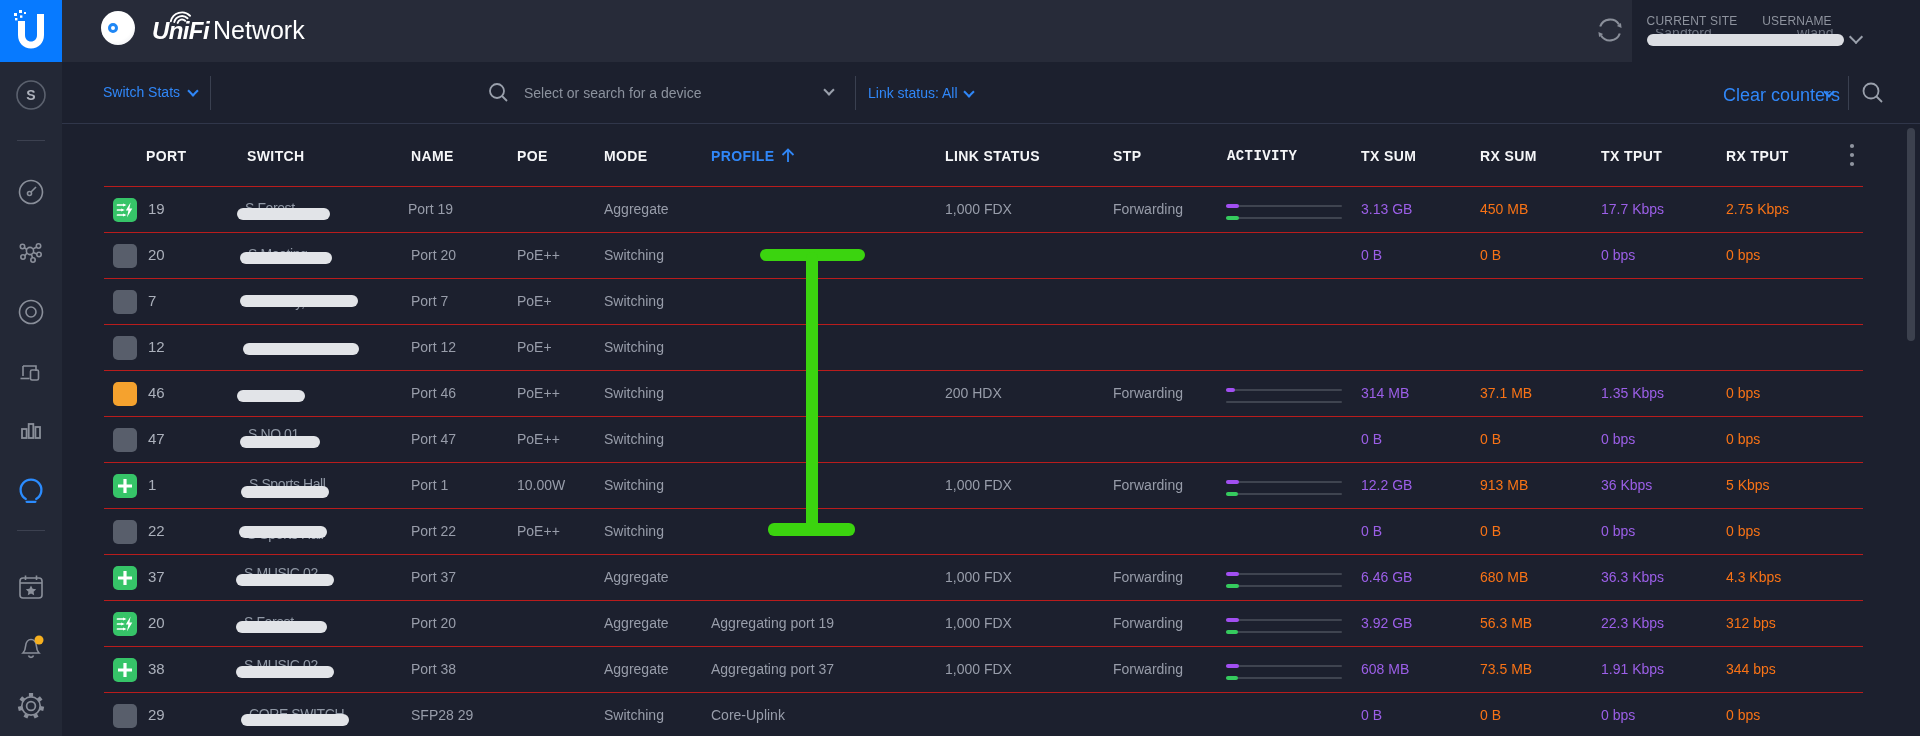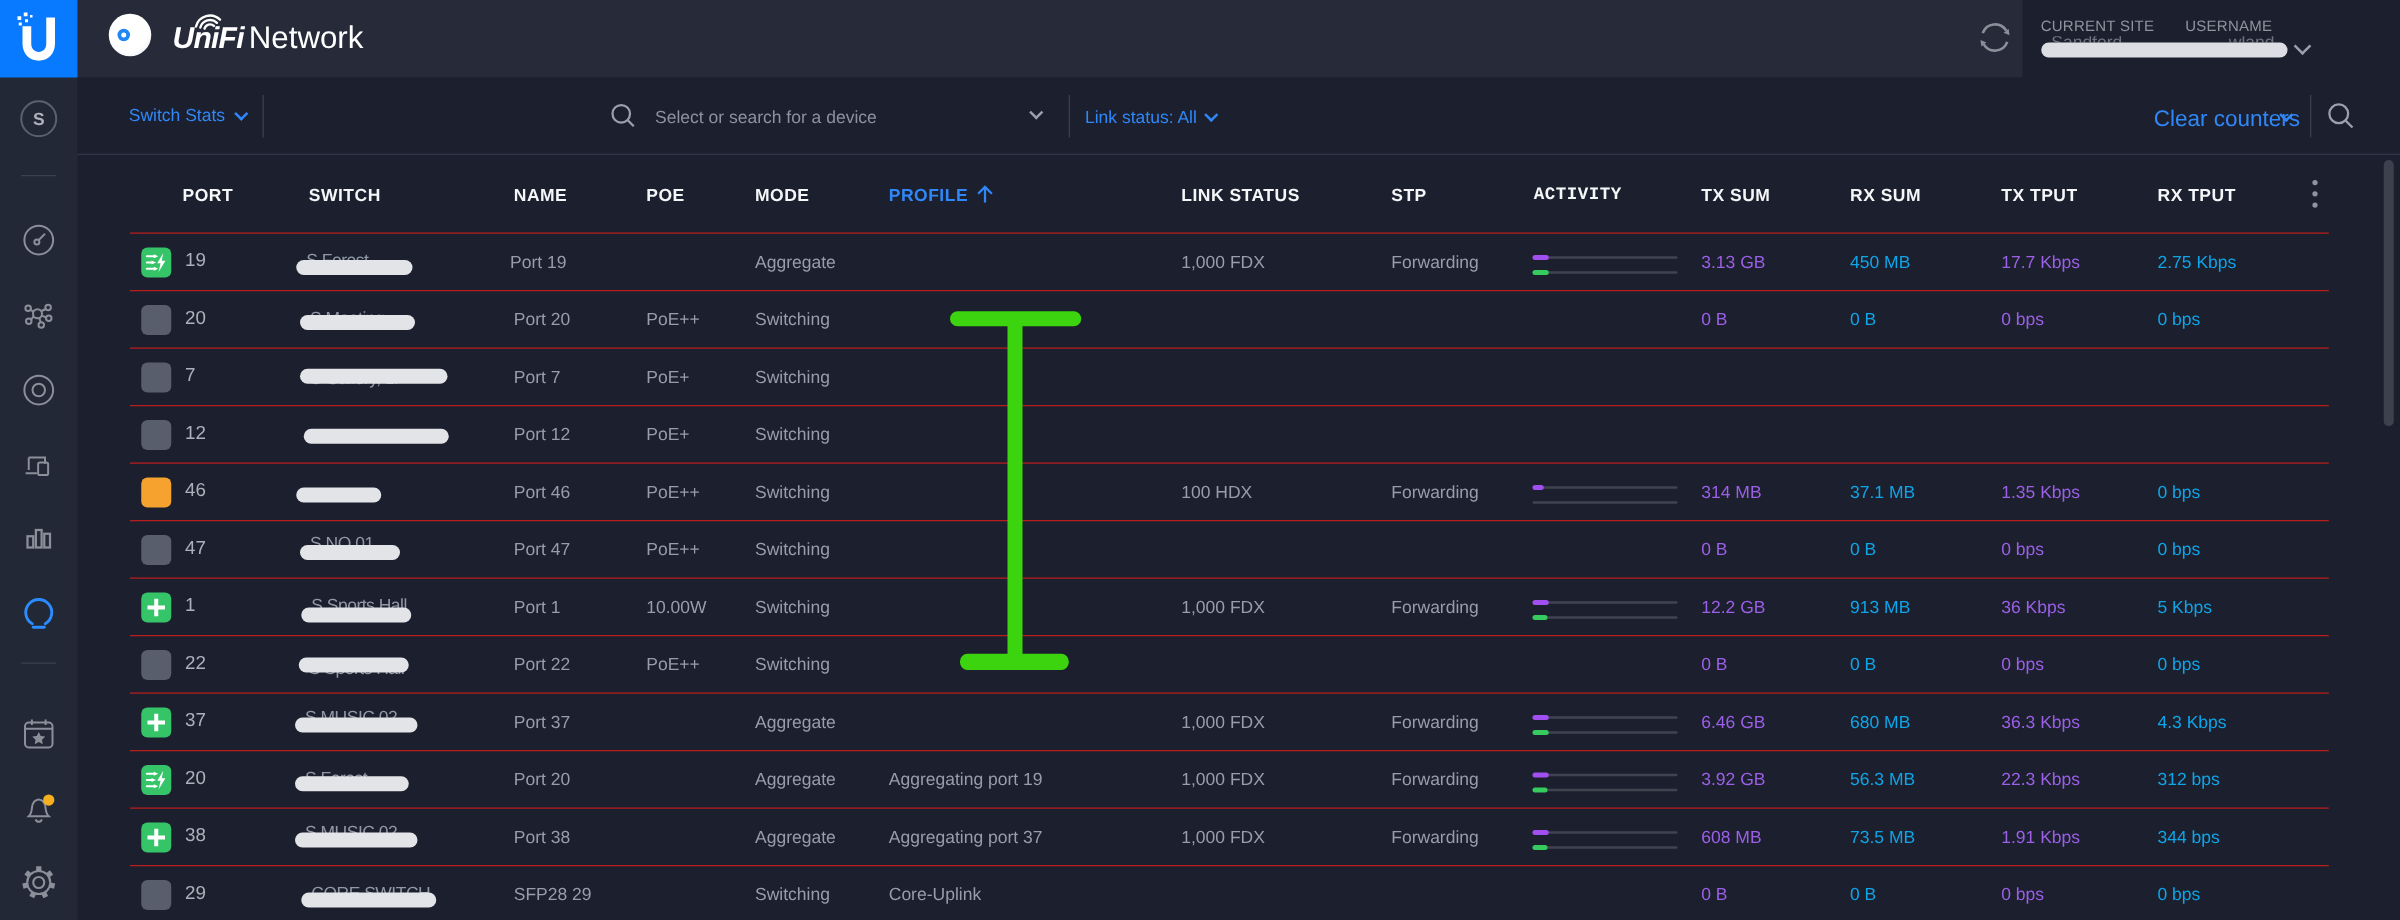--- a/index.html
+++ b/index.html
@@ -1,32 +1,32 @@
 <!DOCTYPE html>
 <html><head><meta charset="utf-8"><style>
 * { margin:0; padding:0; box-sizing:border-box; }
 html,body { width:1920px; height:736px; overflow:hidden; background:#1c202e; font-family:"Liberation Sans",sans-serif; }
-#header { position:absolute; left:48px; top:0; width:1570px; height:62px; background:#272b39; }
+#header { position:absolute; left:62px; top:0; width:1570px; height:62px; background:#272b39; }
 #sidebar { position:absolute; left:0; top:0; width:62px; height:736px; background:#232836; }
 #bluelogo { position:absolute; left:0; top:0; width:62px; height:62px; background:#077aff; }
 #apcirc { position:absolute; left:39px; top:11px; width:34px; height:34px; border-radius:50%; background:radial-gradient(circle at 40% 35%, #ffffff 60%, #e6e8ec 100%); }
 #apring { position:absolute; left:7px; top:12px; width:10px; height:10px; border:3px solid #1f87f5; border-radius:50%; }
 .logotext { position:absolute; top:13px; color:#fff; font-size:27px; }
 #toolbar { position:absolute; left:62px; top:62px; width:1858px; height:62px; background:#1c202e; border-bottom:1px solid #30364a; }
 .blue { color:#3087f8; }
 .chev { display:inline-block; width:8px; height:8px; border-right:2px solid currentColor; border-bottom:2px solid currentColor; transform:rotate(45deg); }
 .vsep { position:absolute; top:14px; height:34px; width:1px; background:#3a4050; }
 #tabs { position:absolute; left:162px; top:12px; height:37px; border:1px solid #3a4050; border-radius:8px; display:flex; overflow:hidden; }
 .tab { height:100%; display:flex; align-items:center; justify-content:center; color:#9aa0ac; font-size:14px; }
 .tab.on { background:#0d7bf4; color:#fff; font-weight:bold; }
 .hlabel { position:absolute; top:148px; color:#f5f6f8; font-size:14px; font-weight:bold; letter-spacing:.4px; }
 .row { position:absolute; left:104px; width:1759px; height:46px; border-top:1px solid #b91c1c; }
 .cell { position:absolute; top:14px; font-size:14px; color:#989daa; white-space:nowrap; }
 .cnum { color:#abb0bb; font-size:15px; top:13px; }
-.cpurple { color:#9c5fe8; } .cgreen { color:#0ea5e9; }
+.cpurple { color:#9c5fe8; } .cgreen { color:#f97316; }
 .pic { width:24px; height:24px; border-radius:5px; }
 .pic-g { background:#36c468; } .pic-dim { background:#585e6b; } .pic-or { background:#f5a22e; }
 .behind { position:absolute; font-size:14px; letter-spacing:-.4px; color:#9199a6; white-space:nowrap; }
 .pill { position:absolute; height:12px; border-radius:6px; background:#e2e4e8; }
 .track { position:absolute; left:0; width:116px; height:2px; background:#3f4450; border-radius:1px; }
 .seg { position:absolute; left:0; height:4px; border-radius:2px; }
 .segp { background:#a24ff2; } .segg { background:#35cb5e; }
 #sbar { position:absolute; left:1907px; top:128px; width:8px; height:213px; border-radius:4px; background:#3c414e; }
 .ann { position:absolute; background:#3bd40f; border-radius:6px; }
 .sico { position:absolute; left:0; width:62px; text-align:center; }
@@ -257,21 +257,21 @@
   </div>
 <div class="row" style="top:370px">
     <div style="position:absolute;left:9px;top:11px">
       <div class="pic pic-or"></div>
     </div>
     <div class="cell cnum" style="left:44px">46</div>
     <div class="pill" style="left:133px;top:19px;width:68px"></div>
     <div class="cell" style="left:307px">Port 46</div>
     <div class="cell" style="left:413px">PoE++</div>
     <div class="cell" style="left:500px">Switching</div>
-    <div class="cell" style="left:841px">100 HDX</div>
+    <div class="cell" style="left:841px">200 HDX</div>
     <div class="cell" style="left:1009px">Forwarding</div>
     <div style="position:absolute;left:1122px;top:17px;width:116px;height:14px">
       <div class="track" style="top:1px"></div>
       <div class="seg segp" style="top:0;width:9px"></div>
       <div class="track" style="top:13px"></div>
     </div>
     <div class="cell cpurple" style="left:1257px">314 MB</div>
     <div class="cell cgreen" style="left:1376px">37.1 MB</div>
     <div class="cell cpurple" style="left:1497px">1.35 Kbps</div>
     <div class="cell cgreen" style="left:1622px">0 bps</div>

